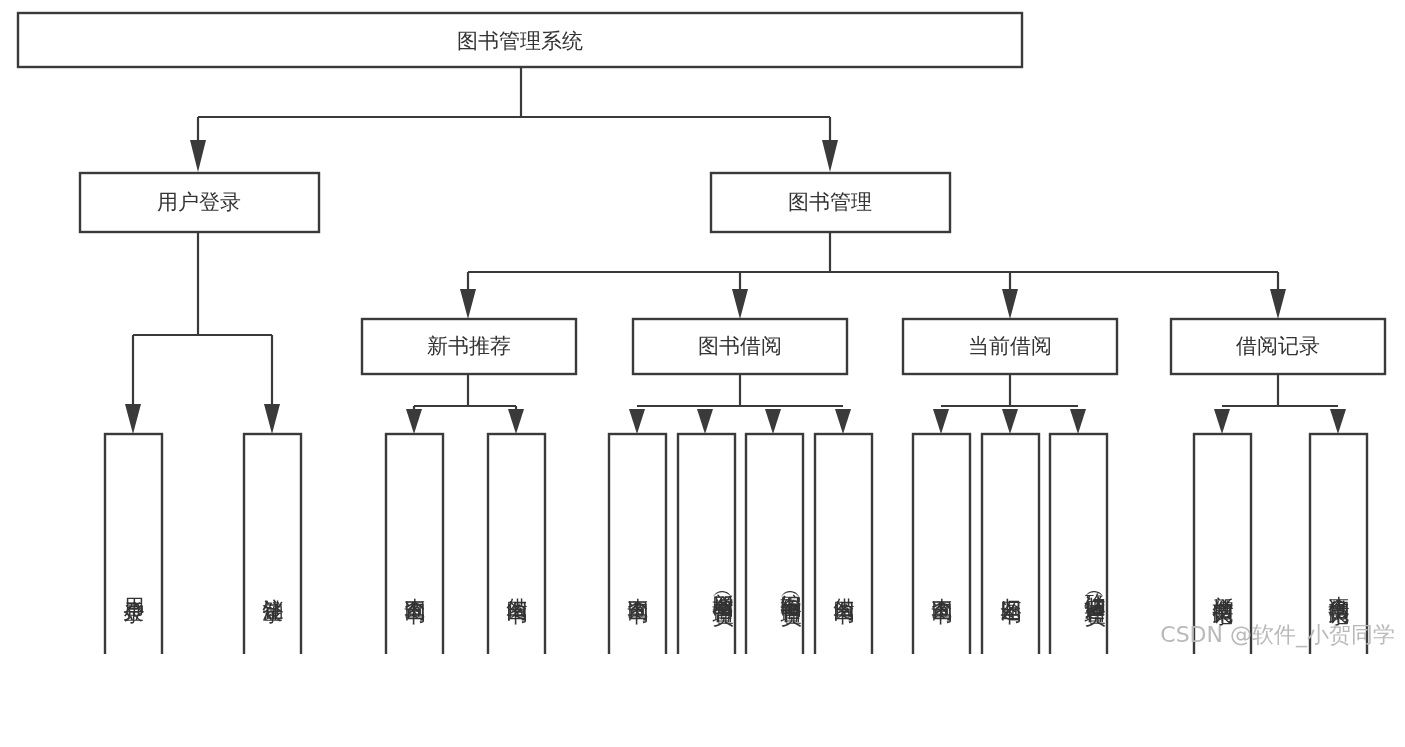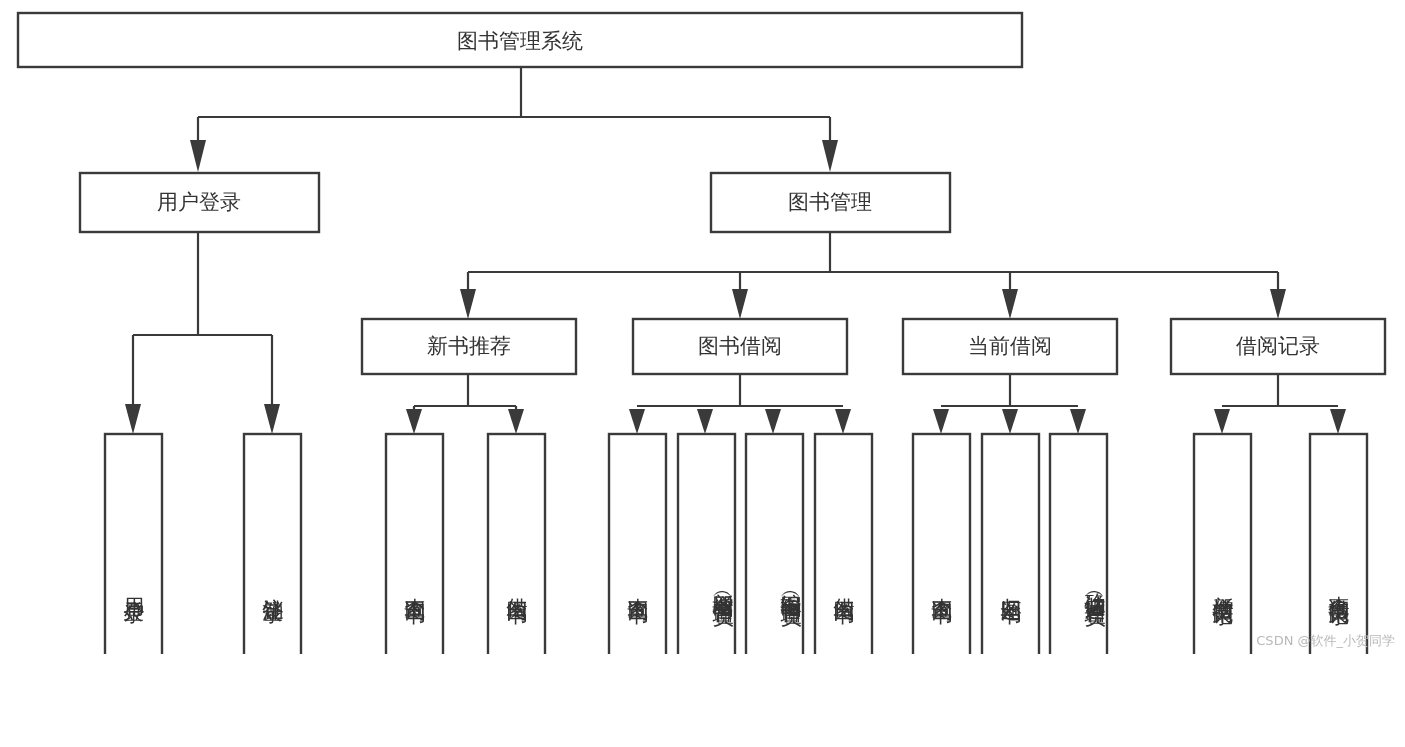--- a/index.html
+++ b/index.html
@@ -59,21 +59,21 @@
     letter-spacing: 2px;
     text-align: center;
     white-space: nowrap;
     pointer-events: none;
   }
   .watermark {
     position: absolute;
     right: 10px;
     bottom: 4px;
     font-family: "DejaVu Sans", "Liberation Sans", sans-serif;
-    font-size: 13px;
+    font-size: 22px;
     color: #b9b9b9;
     white-space: nowrap;
     user-select: none;
     text-align: center;
   }
 </style>
 </head>
 <body>
 
 <div id="diagram-root">

